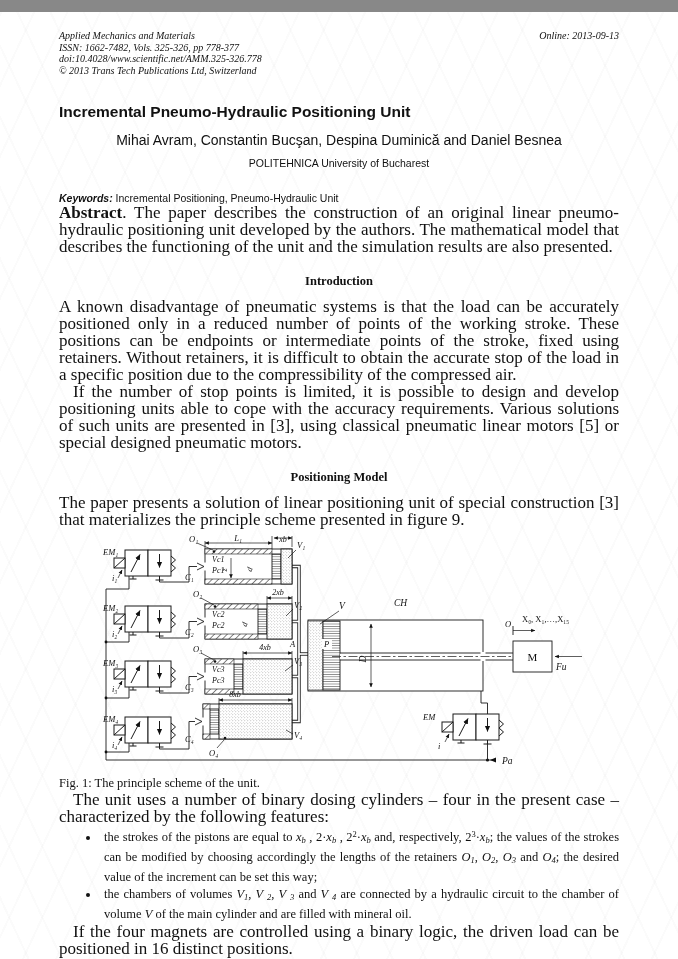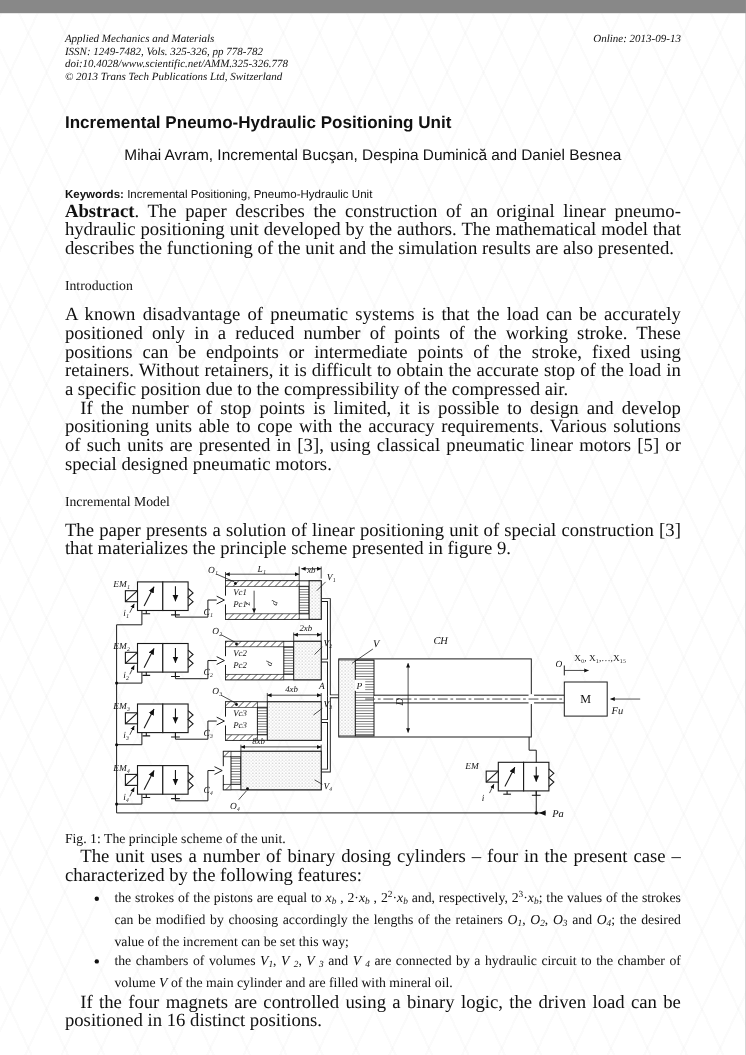--- a/index.html
+++ b/index.html
@@ -14,25 +14,25 @@
   .jheader{display:flex; justify-content:space-between; font-style:italic;
     font-size:10px; line-height:11.6px;}
   .jheader .hl div{white-space:nowrap;}
   .title{margin-top:27px; text-align:left; font-family:"Liberation Sans",sans-serif;
     font-weight:bold; font-size:15.5px;}
   .authors{margin-top:11px; text-align:center; font-family:"Liberation Sans",sans-serif;
     font-size:14px;}
   .affil{margin-top:9px; text-align:center; font-family:"Liberation Sans",sans-serif;
     font-size:10.5px;}
   .keywords{margin-top:23px; font-family:"Liberation Sans",sans-serif; font-size:10.5px;}
-  .keywords b{font-weight:bold;}
+  .keywords b{font-weight:bold;font-style:italic;}
   p.body{margin:0; font-size:17px; line-height:17px; text-align:justify;}
   .abstract{margin-top:16px;}
   .abstract b{font-weight:bold;}
-  h3.sec{margin:19px 0 9px 0; font-size:12.5px; font-weight:normal;}
+  h3.sec{margin:19px 0 9px 0; font-size:12.5px; font-weight:bold;text-align:center;}
   .indent{text-indent:14px;}
   .figwrap{margin:6px 0 0 26px;}
   .figcaption{margin-top:5px; text-align:left; font-size:12.5px;}
   ul.feat{margin:0 0 0 24px; padding:0 0 0 17px;}
   ul.feat li{font-size:12.5px; line-height:17px; text-align:justify; padding-left:4px;}
   .sg-n{font-style:normal;}
   .sg-i{font-style:italic;}
   .sg-sb{font-style:italic; font-size:68%; vertical-align:-0.25em;}
   .sg-sp{font-size:68%; vertical-align:0.5em;}
   .mt12{margin-top:12px;}
@@ -52,43 +52,44 @@
   svg.fig .fm{font:normal 11px "Liberation Serif",serif;}
 </style>
 </head>
 <body>
 
 <div class="page">
 
   <div class="jheader">
     <div class="hl">
       <div>Applied Mechanics and Materials</div>
-      <div>ISSN: 1249-7482, Vols. 325-326, pp 778-782</div>
+      <div>ISSN: 1662-7482, Vols. 325-326, pp 778-377</div>
       <div>doi:10.4028/www.scientific.net/AMM.325-326.778</div>
       <div>© 2013 Trans Tech Publications Ltd, Switzerland</div>
     </div>
     <div class="hr">Online: 2013-09-13</div>
   </div>
 
   <div class="title">Incremental Pneumo-Hydraulic Positioning Unit</div>
-  <div class="authors">Mihai Avram, Incremental Bucşan, Despina Duminică and Daniel Besnea</div>
+  <div class="authors">Mihai Avram, Constantin Bucşan, Despina Duminică and Daniel Besnea</div>
+  <div class="affil">POLITEHNICA University of Bucharest</div>
 
   <div class="keywords">
     <b>Keywords:</b><span> Incremental Positioning, Pneumo-Hydraulic Unit</span>
   </div>
 
   <p class="body abstract">
     <b>Abstract</b><span>. The paper describes the construction of an original linear pneumo-hydraulic positioning unit developed by the authors. The mathematical model that describes the functioning of the unit and the simulation results are also presented.</span>
   </p>
 
   <h3 class="sec">Introduction</h3>
   <p class="body">A known disadvantage of pneumatic systems is that the load can be accurately positioned only in a reduced number of points of the working stroke. These positions can be endpoints or intermediate points of the stroke, fixed using retainers. Without retainers, it is difficult to obtain the accurate stop of the load in a specific position due to the compressibility of the compressed air.</p>
   <p class="body indent mt2">If the number of stop points is limited, it is possible to design and develop positioning units able to cope with the accuracy requirements. Various solutions of such units are presented in [3], using classical pneumatic linear motors [5] or special designed pneumatic motors.</p>
 
-  <h3 class="sec">Incremental Model</h3>
+  <h3 class="sec">Positioning Model</h3>
   <p class="body">The paper presents a solution of linear positioning unit of special construction [3] that materializes the principle scheme presented in figure 9.</p>
 
   <div class="figwrap">
   <svg class="fig" width="575" height="237" viewBox="0 0 575 237" xmlns="http://www.w3.org/2000/svg">
     <defs>
       <marker id="ar" viewBox="0 0 10 10" refX="8.5" refY="5" markerWidth="6.5" markerHeight="6.5" orient="auto-start-reverse">
         <path d="M0,1 L9,5 L0,9 z" fill="#111"></path>
       </marker>
       <pattern id="ph" patternUnits="userSpaceOnUse" width="4.5" height="4.5" patternTransform="rotate(45)">
         <rect width="4.5" height="4.5" fill="#fff"></rect>

